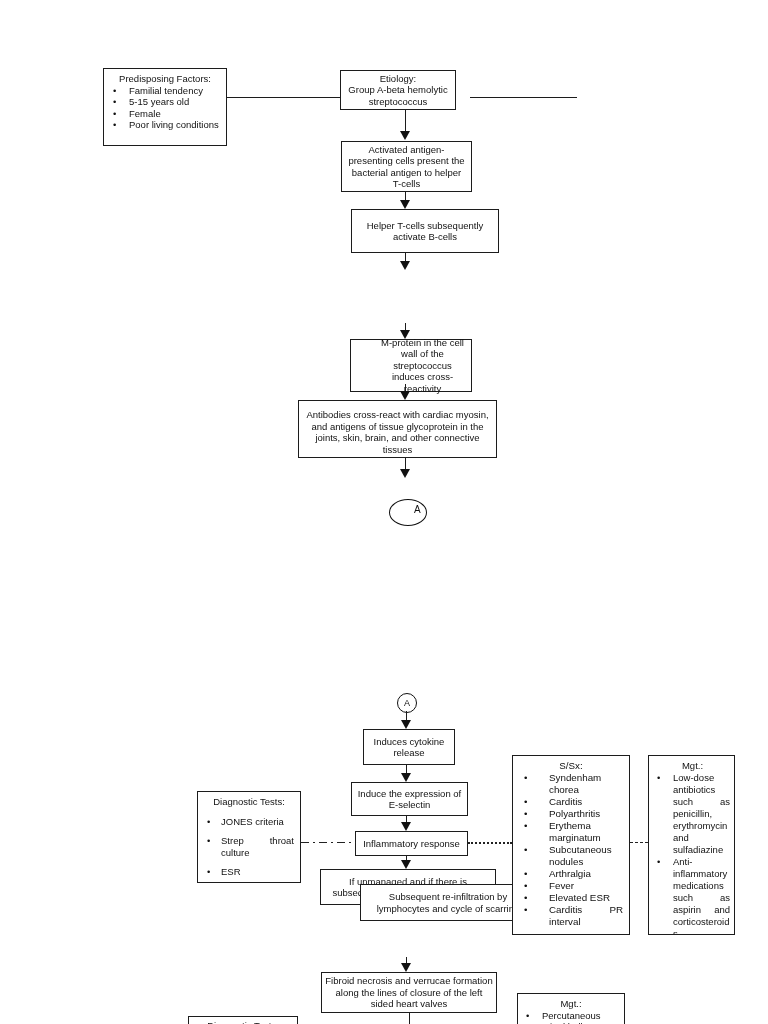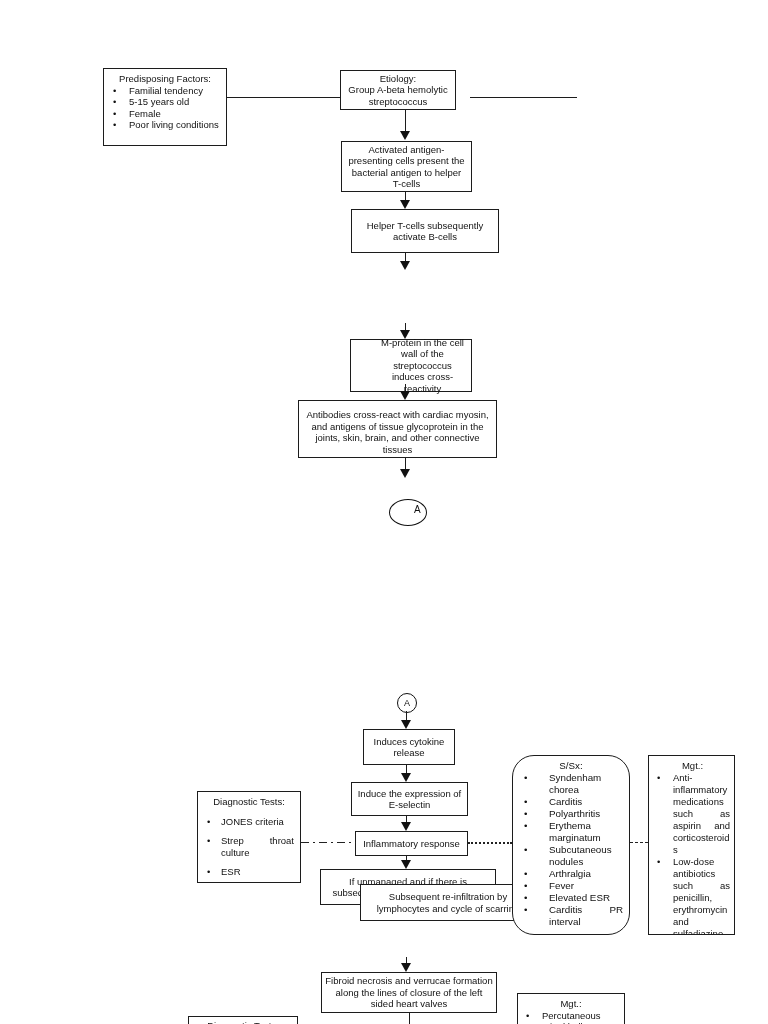--- a/index.html
+++ b/index.html
@@ -155,40 +155,40 @@
     <div class="ttl">Diagnostic Tests:</div>
     <ul>
       <li>JONES criteria</li>
       <li>Strep throat culture</li>
       <li>ESR</li>
       <li>WBC</li>
       <li>ECG</li>
     </ul>
   </div>
 
-  <div class="lbox ssx ind-s just" style="left:512px;top:755px;width:118px;height:180px;border-radius:22px;">
+  <div class="lbox ssx ind-s just" style="left:512px;top:755px;width:118px;height:180px;">
     <div class="ttl">S/Sx:</div>
     <ul>
       <li>Syndenham chorea</li>
       <li>Carditis</li>
       <li>Polyarthritis</li>
       <li>Erythema marginatum</li>
       <li>Subcutaneous nodules</li>
       <li>Arthralgia</li>
       <li>Fever</li>
       <li>Elevated ESR</li>
       <li>Carditis PR interval</li>
     </ul>
   </div>
 
   <div class="lbox mgt ind-m just" style="left:648px;top:755px;width:87px;height:180px;padding-right:4px;">
     <div class="ttl">Mgt.:</div>
     <ul>
+      <li>Low-dose antibiotics such as penicillin, erythromycin and sulfadiazine</li>
       <li>Anti-inflammatory medications such as aspirin and corticosteroids</li>
-      <li>Low-dose antibiotics such as penicillin, erythromycin and sulfadiazine</li>
     </ul>
   </div>
 
   <div class="dashdot" style="left:301px;top:842px;width:55px;"></div>
   <div class="dotted" style="left:468px;top:842px;width:44px;"></div>
   <div class="dashed" style="left:630px;top:842px;width:18px;"></div>
 
   <div class="lbox" style="left:188px;top:1016px;width:110px;height:40px;padding-top:3px;">
     <div class="ttl">Diagnostic Tests:</div>
   </div>

